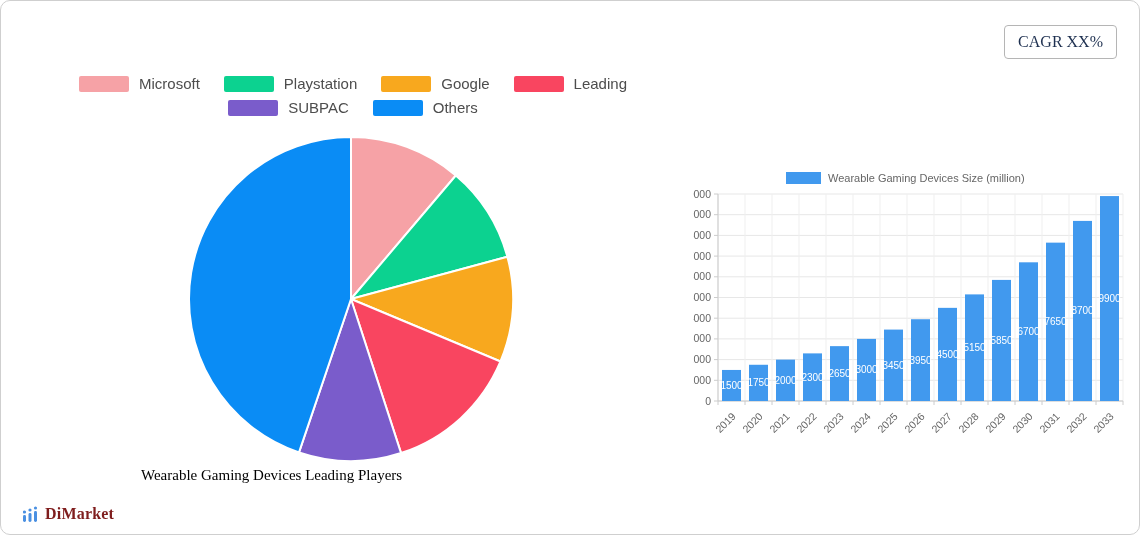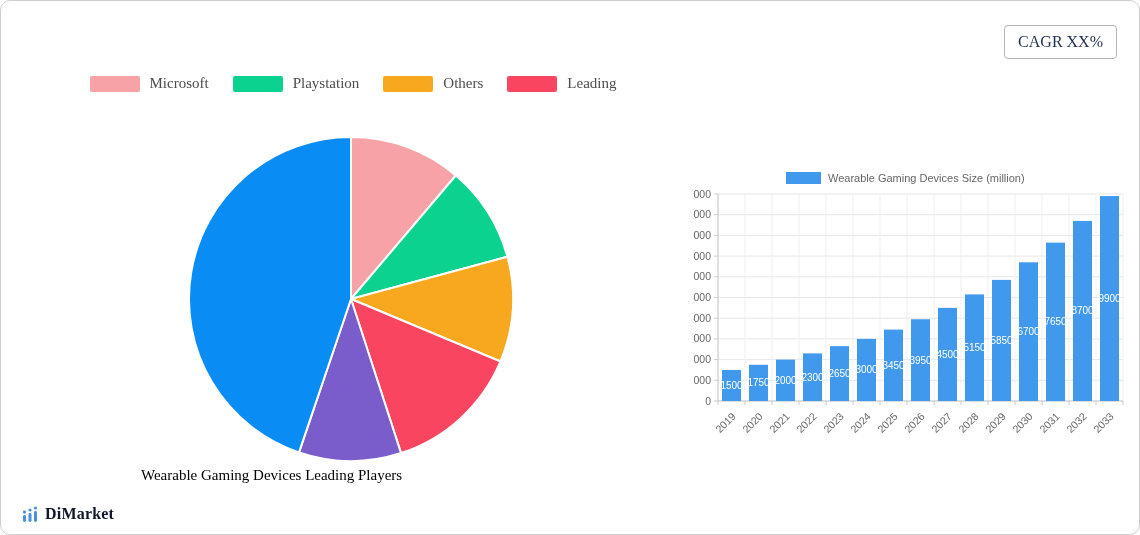--- a/index.html
+++ b/index.html
@@ -11,40 +11,40 @@
   }
   .cagr-box {
     position:absolute; top:24px; right:22px;
     border:1px solid #b5b5b5; border-radius:4px;
     padding:7px 13px;
     font-family:"Liberation Serif", serif;
     font-size:16px; color:#1e3050; background:#fff;
   }
   .legend-block {
     position:absolute; left:60px; top:74px; width:584px;
-    display:flex; flex-direction:column; gap:7px; align-items:center;font-family:Liberation Serif, serif;
+    display:flex; flex-direction:column; gap:7px; align-items:center;
   }
   .legend-row { display:flex; gap:24px; justify-content:center; }
   .legend-item { display:flex; align-items:center; gap:10px; cursor:pointer; }
   .legend-swatch { width:50px; height:16px; border-radius:2px; display:inline-block; }
   .legend-label { font-size:15px; color:#4d4d4d; }
   .pie-wrap { position:absolute; left:184px; top:132px; width:332px; height:332px; }
   .pie-title {
     position:absolute; left:140px; top:466px; width:392px;
     text-align:left; font-family:"Liberation Serif", serif;
     font-size:15px; color:#000000;
   }
   .bar-wrap { position:absolute; left:692px; top:142px; width:446px; height:272px;margin-top:24px; }
   .brand {
     position:absolute; left:22px; top:504px;
     display:flex; align-items:center; gap:5px;
   }
   .brand-name {
     font-family:"Liberation Serif", serif; font-weight:bold;
-    font-size:16px; color:#0f172a; letter-spacing:0.2px;
+    font-size:16px; color:#7f1d1d; letter-spacing:0.2px;
   }
   svg text { font-family:"Liberation Sans", sans-serif; }
 </style>
 </head>
 <body>
 
 <div class="card">
 
   <div class="cagr-box">
     <span>CAGR XX%</span>
@@ -55,25 +55,35 @@
         <div class="legend-item">
           <span class="legend-swatch" style="background: rgb(246, 162, 166);"></span>
           <span class="legend-label">Microsoft</span>
         </div>
         <div class="legend-item">
           <span class="legend-swatch" style="background: rgb(12, 210, 144);"></span>
           <span class="legend-label">Playstation</span>
         </div>
         <div class="legend-item">
           <span class="legend-swatch" style="background: rgb(248, 168, 30);"></span>
-          <span class="legend-label">Others</span>
+          <span class="legend-label">Google</span>
         </div>
         <div class="legend-item">
           <span class="legend-swatch" style="background: rgb(249, 69, 96);"></span>
           <span class="legend-label">Leading</span>
+        </div>
+      </div>
+      <div class="legend-row">
+        <div class="legend-item">
+          <span class="legend-swatch" style="background: rgb(122, 92, 203);"></span>
+          <span class="legend-label">SUBPAC</span>
+        </div>
+        <div class="legend-item">
+          <span class="legend-swatch" style="background: rgb(10, 140, 245);"></span>
+          <span class="legend-label">Others</span>
         </div>
       </div>
     </div>
 
   <div class="pie-wrap">
     <svg id="pie-svg" width="332" height="332" viewBox="0 0 332 332">
         <path d="M166,166 L166.00,4.00 A162,162 0 0 1 270.82,42.48 Z" fill="#f6a2a6" stroke="#ffffff" stroke-width="2" stroke-linejoin="round"></path>
         <path d="M166,166 L270.82,42.48 A162,162 0 0 1 322.39,123.74 Z" fill="#0cd290" stroke="#ffffff" stroke-width="2" stroke-linejoin="round"></path>
         <path d="M166,166 L322.39,123.74 A162,162 0 0 1 315.47,228.46 Z" fill="#f8a81e" stroke="#ffffff" stroke-width="2" stroke-linejoin="round"></path>
         <path d="M166,166 L315.47,228.46 A162,162 0 0 1 216.06,320.07 Z" fill="#f94560" stroke="#ffffff" stroke-width="2" stroke-linejoin="round"></path>

